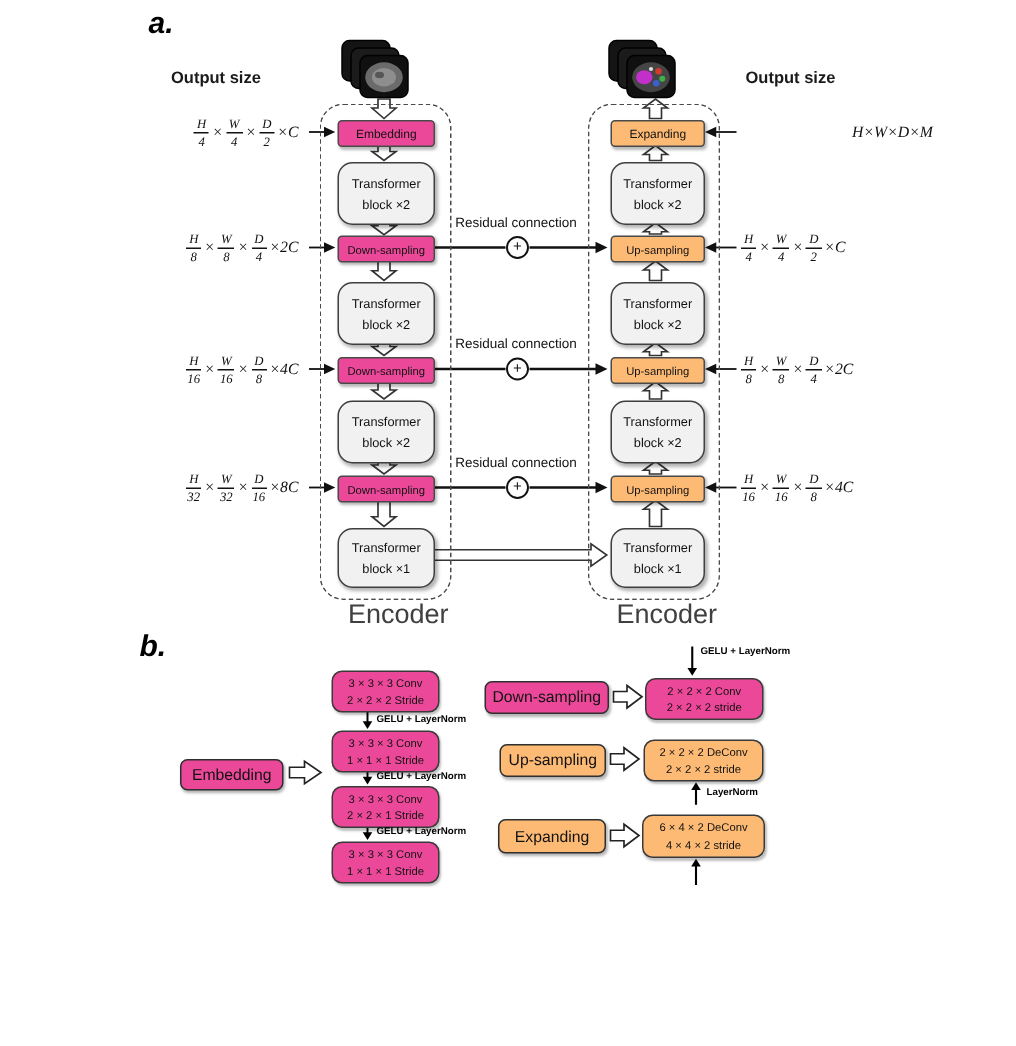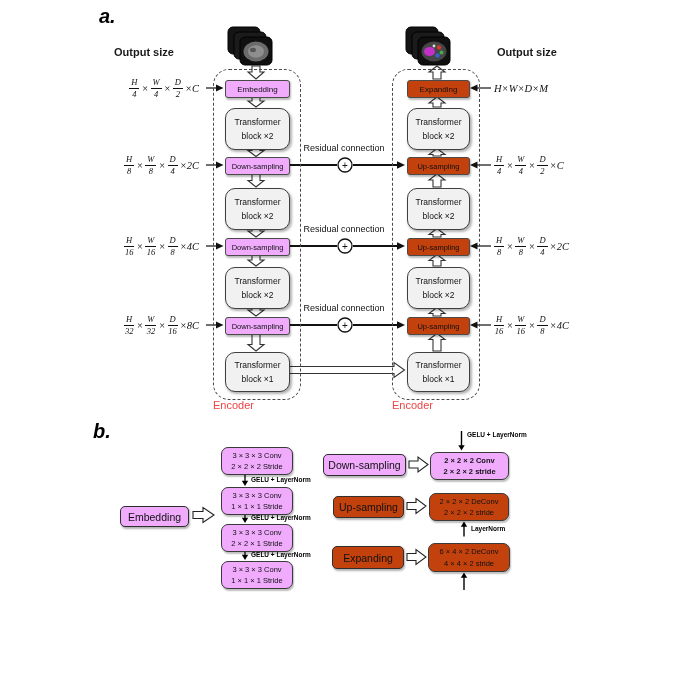--- a/index.html
+++ b/index.html
@@ -7,28 +7,28 @@
             font-family:"Liberation Sans",sans-serif; overflow:hidden; }
   svg.overlay { position:absolute; left:0; top:0; width:677px; height:697px; }
   svg text { font-family:"Liberation Sans",sans-serif; fill:#111; }
 
   .panel-label { position:absolute; font-style:italic; font-weight:700; font-size:20px; color:#000; }
   .header { position:absolute; font-size:11px; font-weight:600; color:#1a1a1a; }
 
   .small-box { position:absolute; display:flex; align-items:center; justify-content:center;
                border:1px solid #4a4a4a; border-radius:3px; font-size:8px; color:#111;
                box-shadow:1px 1.5px 2px rgba(0,0,0,.28); white-space:nowrap; }
-  .green { background:#f0abfc; }
-  .blue  { background:#c2410c; }
+  .green { background:#ec4899; }
+  .blue  { background:#fdba74; }
   .tblock { position:absolute; display:flex; flex-direction:column; align-items:center;
             justify-content:center; gap:4px; background:#f1f1f1; border:1.1px solid #3f3f3f;
             border-radius:10px; font-size:8.5px; color:#111;
             box-shadow:1.5px 2px 2.5px rgba(0,0,0,.3); }
   .dashed-box { position:absolute; border:1.2px dashed #4a4a4a; border-radius:16px; }
-  .section-label { position:absolute; font-size:11px; color:#ef4444; text-align:left; }
+  .section-label { position:absolute; font-size:18px; color:#404040; text-align:right; }
   .res-label { position:absolute; font-size:9px; color:#111; text-align:center; white-space:nowrap; }
 
   .formula { position:absolute; display:flex; align-items:center; height:22px;
              font-family:"Liberation Serif",serif; font-style:italic; font-size:10.5px; color:#111; }
   .left-f  { left:88px; width:112px; justify-content:flex-end; }
   .right-f { left:493px; width:130px; justify-content:flex-start; }
   .formula .ftok { margin:0 1px; white-space:nowrap; }
   .frac { display:inline-flex; flex-direction:column; align-items:stretch; line-height:1; margin:0 1px; }
   .frac .num { font-size:8.5px; text-align:center; border-bottom:0.9px solid #111; padding:0 2px 1px; }
   .frac .den { font-size:8.5px; text-align:center; padding-top:1px; }
@@ -228,21 +228,21 @@
         <span class="den">32</span>
       </span>
       <span class="ftok">×</span>
       <span class="frac">
         <span class="num">D</span>
         <span class="den">16</span>
       </span>
       <span class="ftok">×8C</span>
     </div>
 
-  <div class="formula right-f" style="top:77px;">
+  <div class="formula right-f" style="top:77px;justify-content:flex-end;">
       <span class="ftok">H×W×D×M</span>
     </div>
   <div class="formula right-f" style="top:154px;">
       <span class="frac">
         <span class="num">H</span>
         <span class="den">4</span>
       </span>
       <span class="ftok">×</span>
       <span class="frac">
         <span class="num">W</span>
@@ -379,21 +379,21 @@
   <div class="tiny-bold" style="left:251px;top:551px;">GELU + LayerNorm</div>
   <div class="conv-box green" style="left:221px;top:561px;width:70px;height:26px;">
     <span>3 × 3 × 3 Conv</span>
       <span>1 × 1 × 1 Stride</span>
   </div>
 
   <div class="b-label-box green" style="left:323px;top:454px;width:81px;height:20px;">
       <span>Down-sampling</span>
     </div>
   <div class="tiny-bold" style="left:467px;top:431px;">GELU + LayerNorm</div>
-  <div class="conv-box green" style="left:430px;top:452px;width:77px;height:26px;font-weight:bold;">
+  <div class="conv-box green" style="left:430px;top:452px;width:77px;height:26px;">
     <span>2 × 2 × 2 Conv</span>
       <span>2 × 2 × 2 stride</span>
   </div>
 
   <div class="b-label-box blue" style="left:333px;top:496px;width:69px;height:20px;">
       <span>Up-sampling</span>
     </div>
   <div class="conv-box blue" style="left:429px;top:493px;width:78px;height:26px;text-align:center;">
     <span>2 × 2 × 2 DeConv</span>
       <span>2 × 2 × 2 stride</span>

